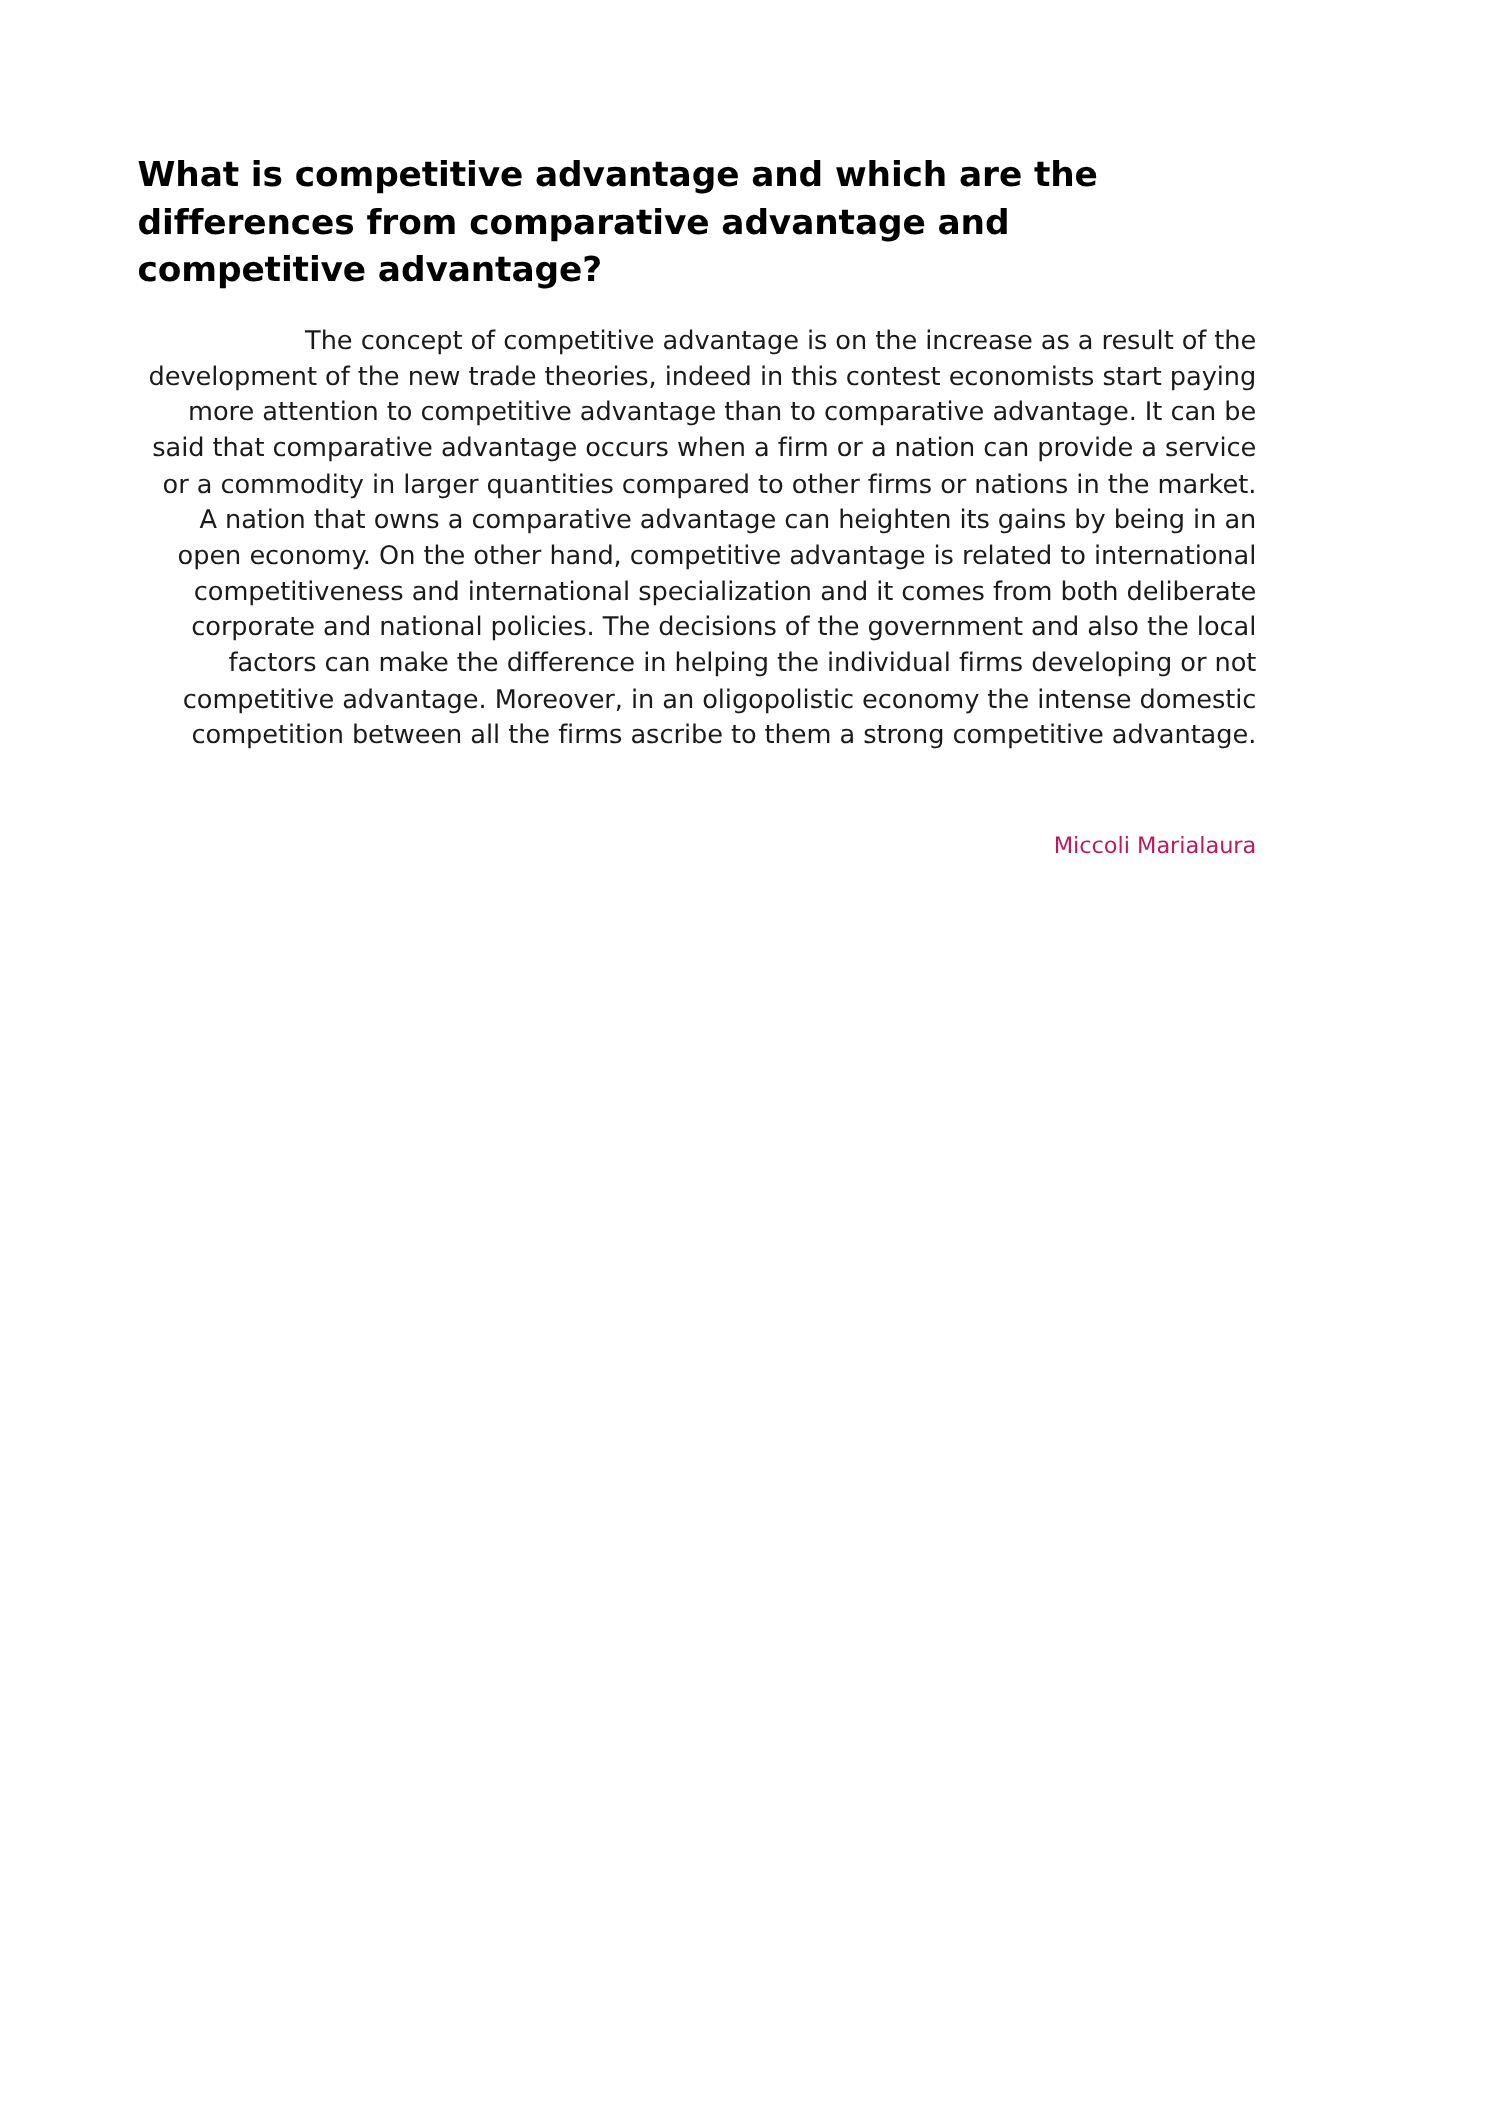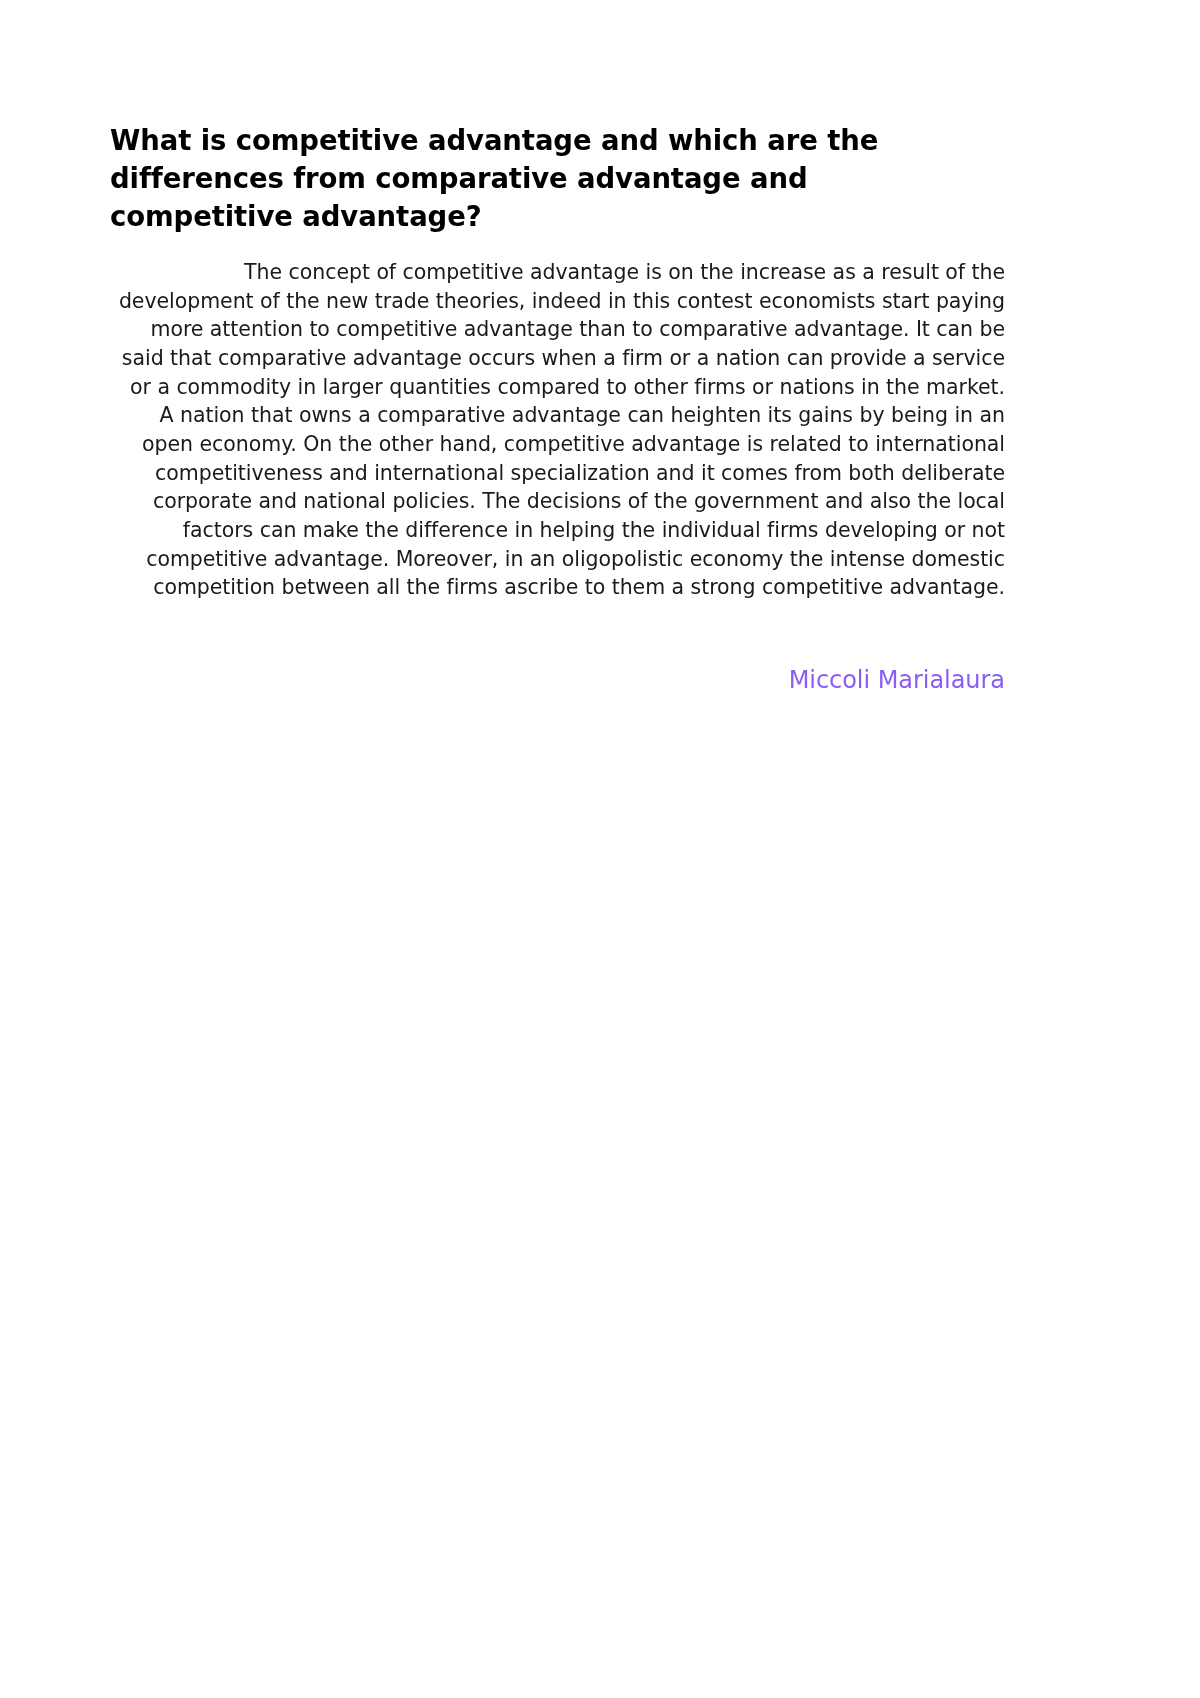--- a/index.html
+++ b/index.html
@@ -43,23 +43,23 @@
     letter-spacing: -0.05px;
   }
   .signature-wrap {
     margin-top: 62px;
     width: 100%;
     text-align: right;
     padding-right: 2px;
   }
   .signature {
     font-family: "DejaVu Sans", sans-serif;
-    font-size: 24px;
+    font-size: 18px;
     line-height: 1.4;
-    color: #8b5cf6;
+    color: #be185d;
     letter-spacing: -0.05px;
   }
 </style>
 </head>
 <body>
 
 <div class="page">
   <div class="content">
     <h1 class="doc-title">What is competitive advantage and which are the differences from comparative advantage and competitive advantage?</h1>
     <p class="doc-paragraph">The concept of competitive advantage is on the increase as a result of the development of the new trade theories, indeed in this contest economists start paying more attention to competitive advantage than to comparative advantage. It can be said that comparative advantage occurs when a firm or a nation can provide a service or a commodity in larger quantities compared to other firms or nations in the market. A nation that owns a comparative advantage can heighten its gains by being in an open economy. On the other hand, competitive advantage is related to international competitiveness and international specialization and it comes from both deliberate corporate and national policies. The decisions of the government and also the local factors can make the difference in helping the individual firms developing or not competitive advantage. Moreover, in an oligopolistic economy the intense domestic competition between all the firms ascribe to them a strong competitive advantage.</p>

